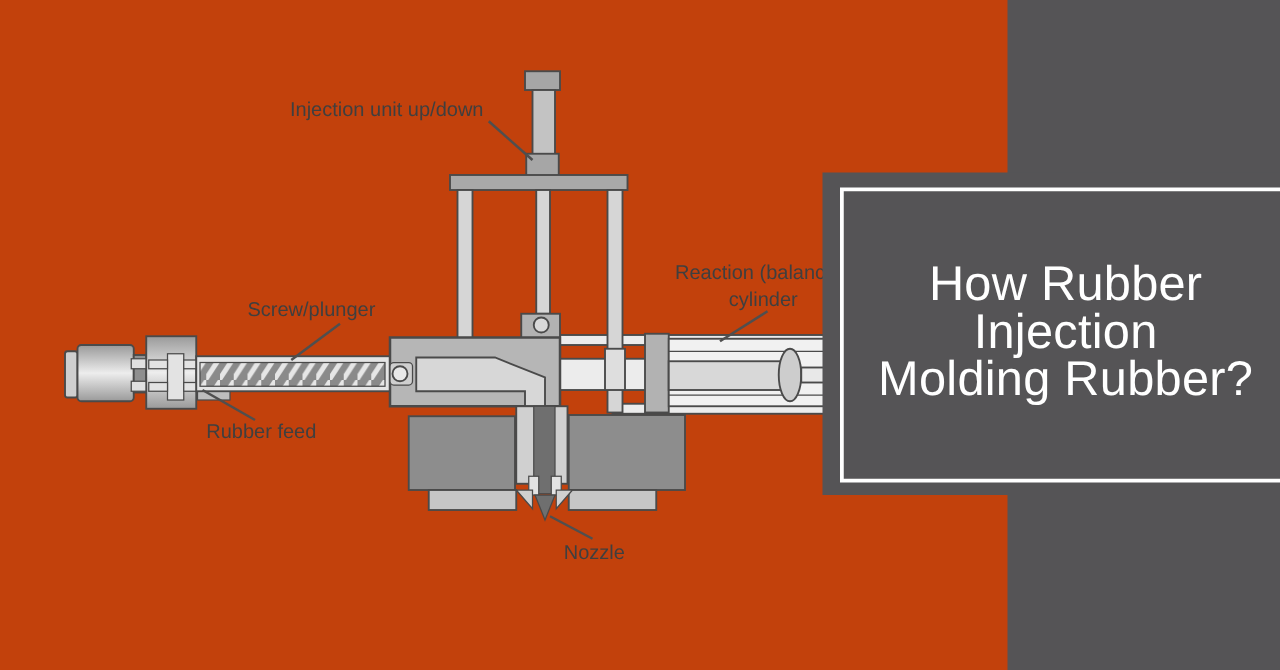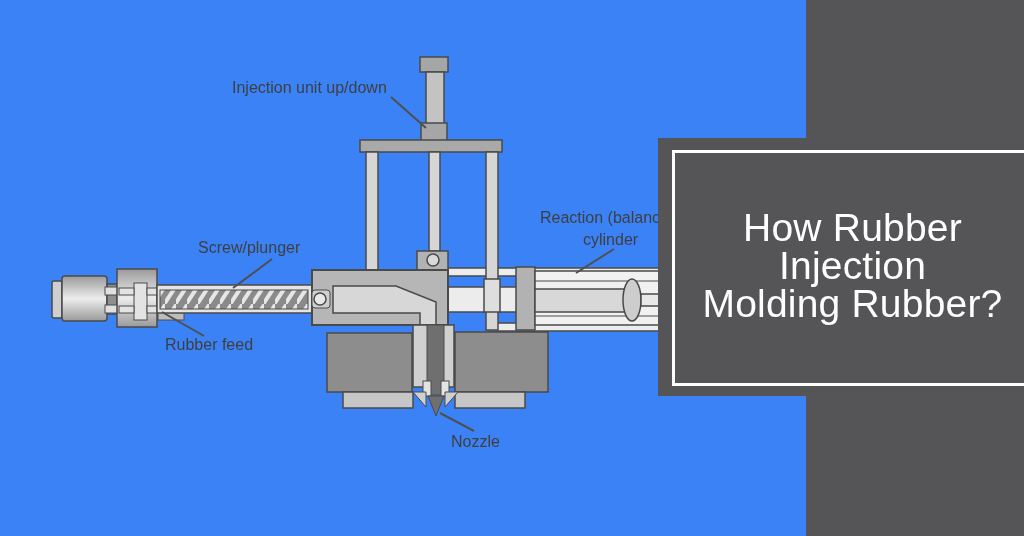--- a/index.html
+++ b/index.html
@@ -1,18 +1,18 @@
 <!DOCTYPE html>
 <html><head>
 <meta charset="utf-8">
 <style>
   html,body{margin:0;padding:0;background:#ffffff;}
   #canvas{
     position:relative;width:1024px;height:536px;overflow:hidden;
-    background:#3b82f6;font-family:"Liberation Sans",sans-serif;
+    background:#c2410c;font-family:"Liberation Sans",sans-serif;
   }
   #diagram-svg{position:absolute;left:0;top:0;width:1024px;height:536px;}
   .dlabel{
     fill:#3f3f3f;font-family:"Liberation Sans",sans-serif;font-size:16px;
   }
   #right-strip{
     position:absolute;left:806px;top:0;width:218px;height:536px;
     background:#555456;
   }
   #title-card{

